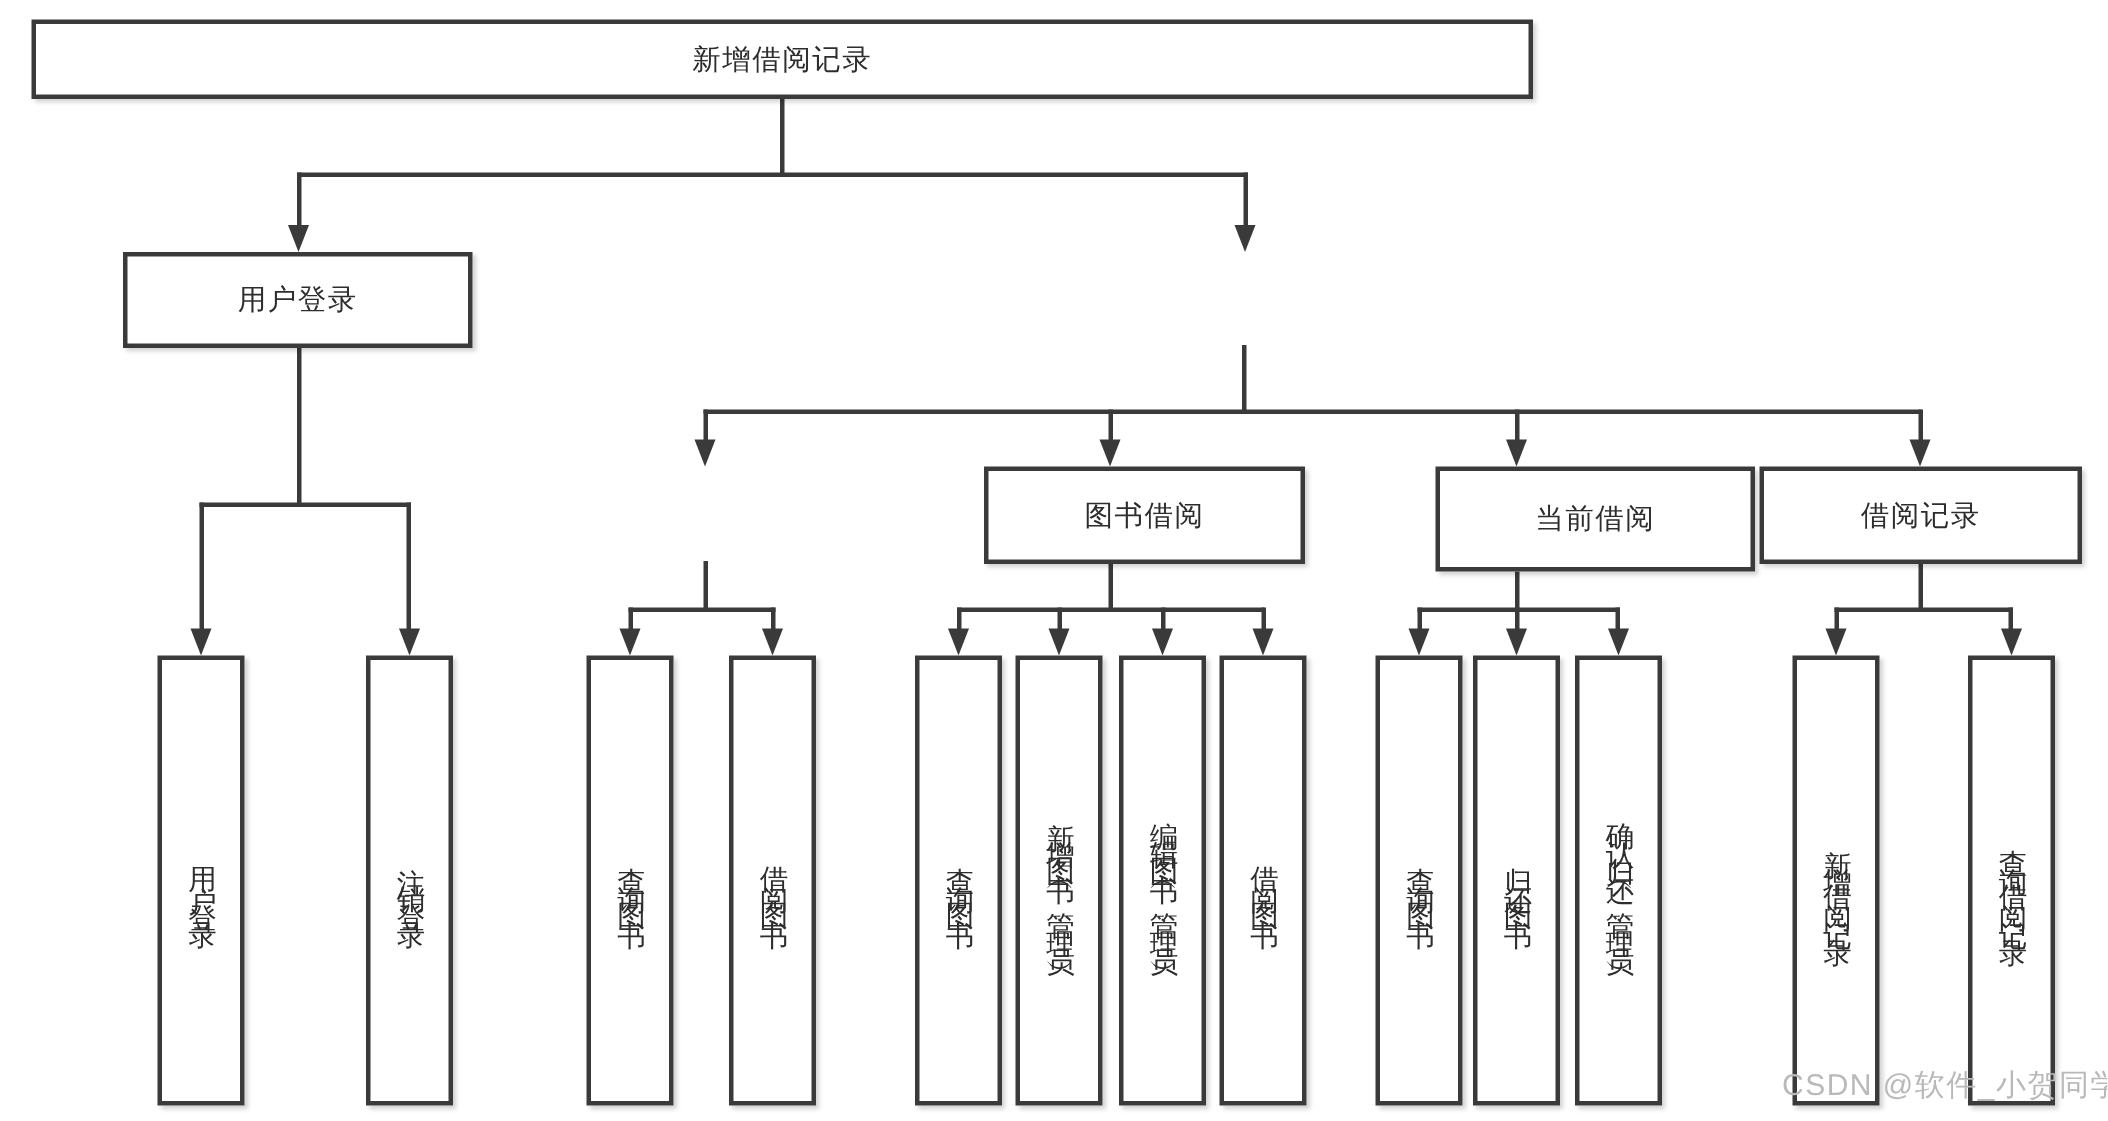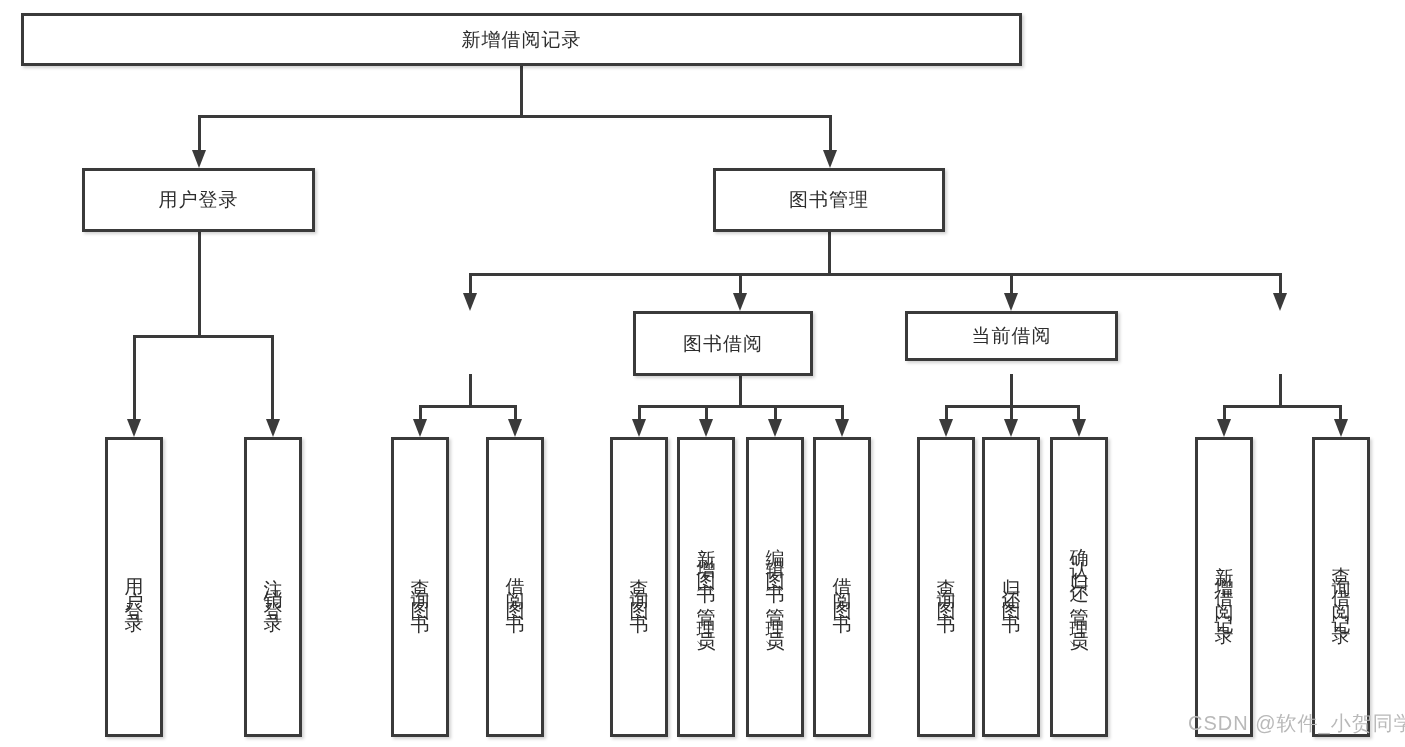--- a/index.html
+++ b/index.html
@@ -42,27 +42,27 @@
 </style>
 </head>
 <body>
 
 <div class="canvas">
 
   <div class="node" style="left:21px;top:13px;width:1001px;height:53px">新增借阅记录</div>
 
   <div class="node" style="left:82px;top:168px;width:233px;height:64px">用户登录</div>
 
-  <div class="node" style="left:713px;top:168px;width:232px;height:64px">图书管理</div>
 
 
-  <div class="node" style="left:633px;top:311px;width:180px;height:65px">图书借阅</div>
+  <div class="node" style="left:656px;top:311px;width:214px;height:65px">图书借阅</div>
 
-  <div class="node" style="left:905px;top:311px;width:213px;height:50px">当前借阅</div>
+  <div class="node" style="left:957px;top:311px;width:213px;height:70px">当前借阅</div>
 
+  <div class="node" style="left:1173px;top:311px;width:215px;height:65px">借阅记录</div>
 
   <div class="vnode" style="left:105px">用户登录</div>
 
   <div class="vnode" style="left:244px">注销登录</div>
 
   <div class="vnode" style="left:391px">查询图书</div>
 
   <div class="vnode" style="left:486px">借阅图书</div>
 
   <div class="vnode" style="left:610px">查询图书</div>

